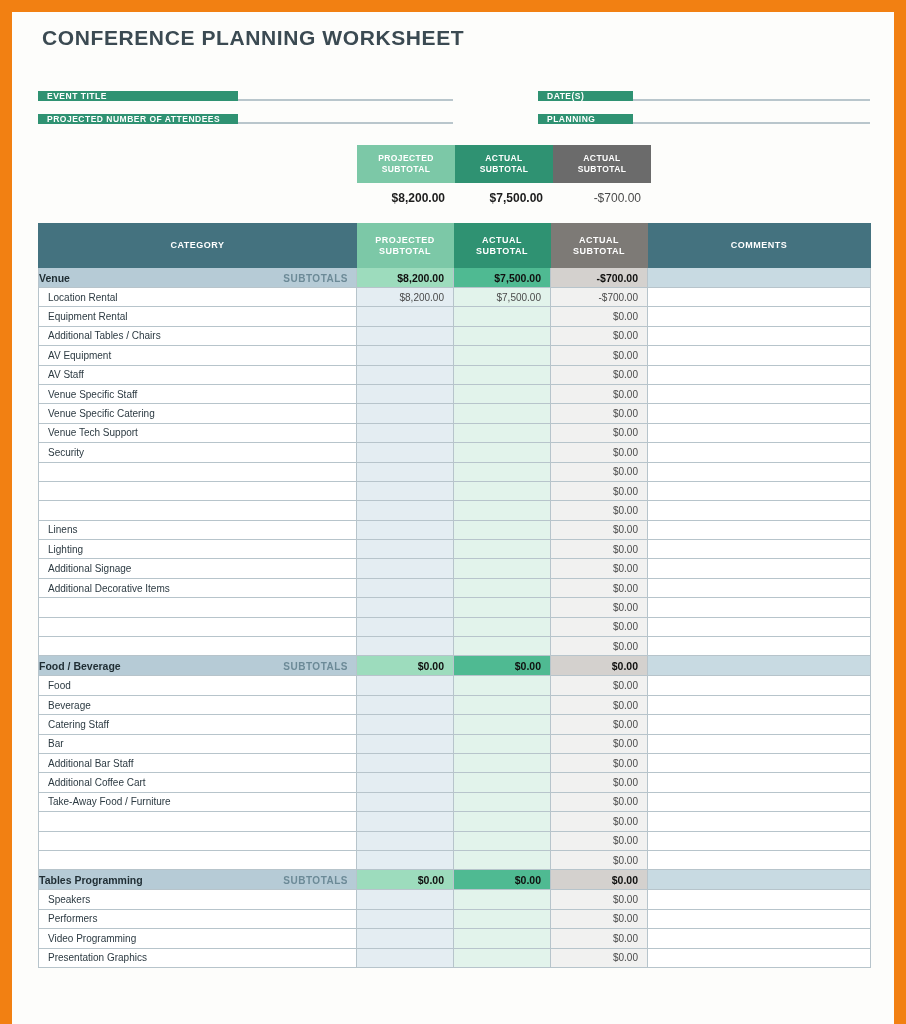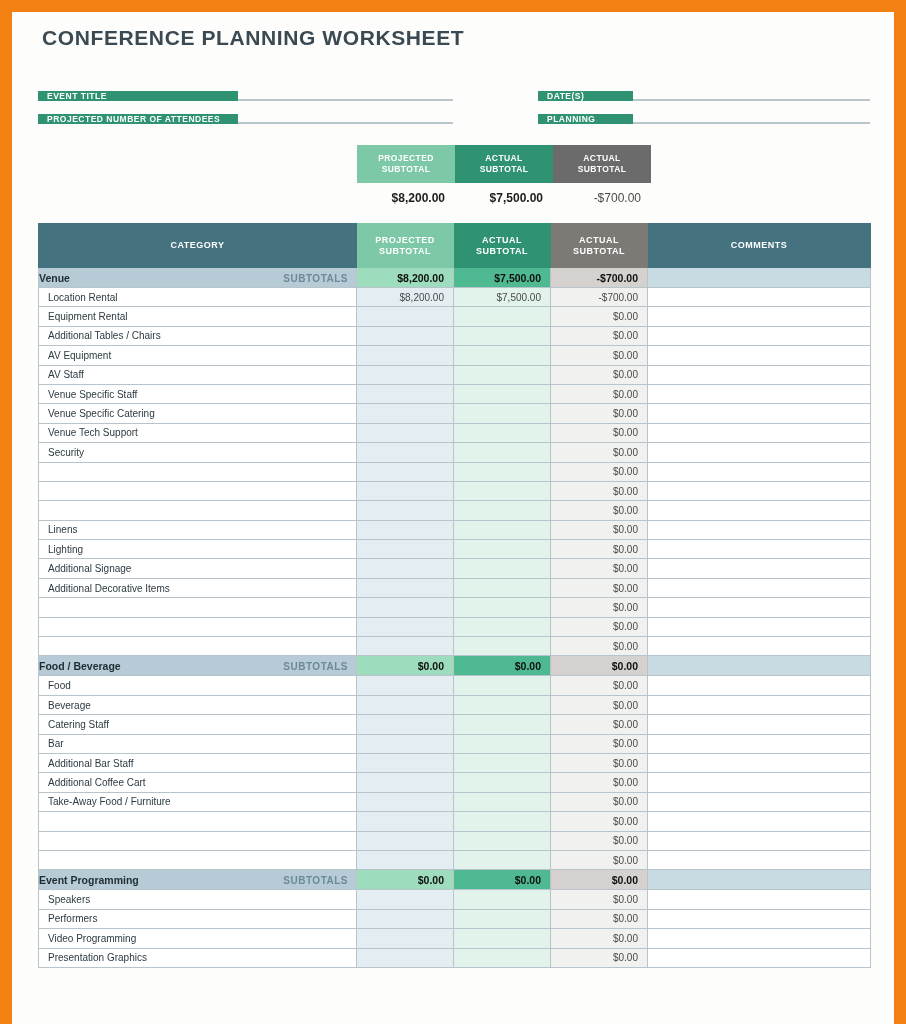--- a/index.html
+++ b/index.html
@@ -458,21 +458,21 @@
           <td></td>
         </tr>
         <tr class="item">
           <td class="name"></td>
           <td class="v1"></td>
           <td class="v2"></td>
           <td class="v3">$0.00</td>
           <td></td>
         </tr>
         <tr class="sec">
-          <td class="name"><span>Event Programming</span><span class="subt">SUBTOTALS</span></td>
+          <td class="name"><span>Tables Programming</span><span class="subt">SUBTOTALS</span></td>
           <td class="v1">$0.00</td>
           <td class="v2">$0.00</td>
           <td class="v3">$0.00</td>
           <td class="cm"></td>
         </tr>
         <tr class="item">
           <td class="name">Speakers</td>
           <td class="v1"></td>
           <td class="v2"></td>
           <td class="v3">$0.00</td>

